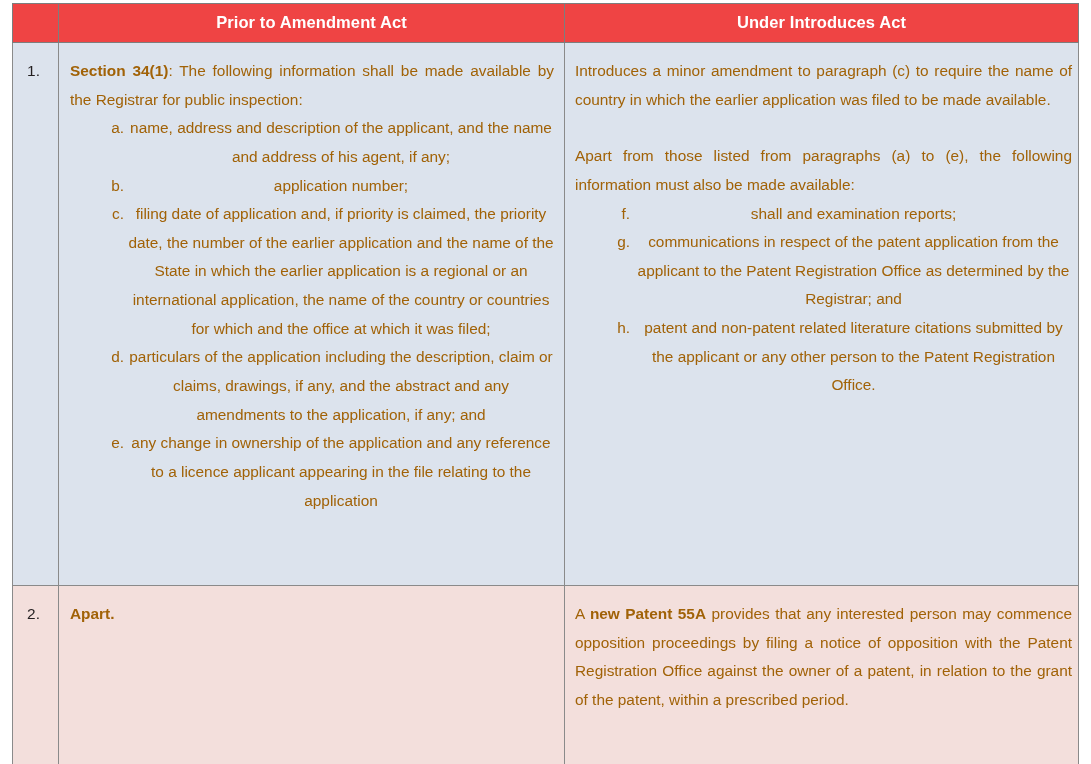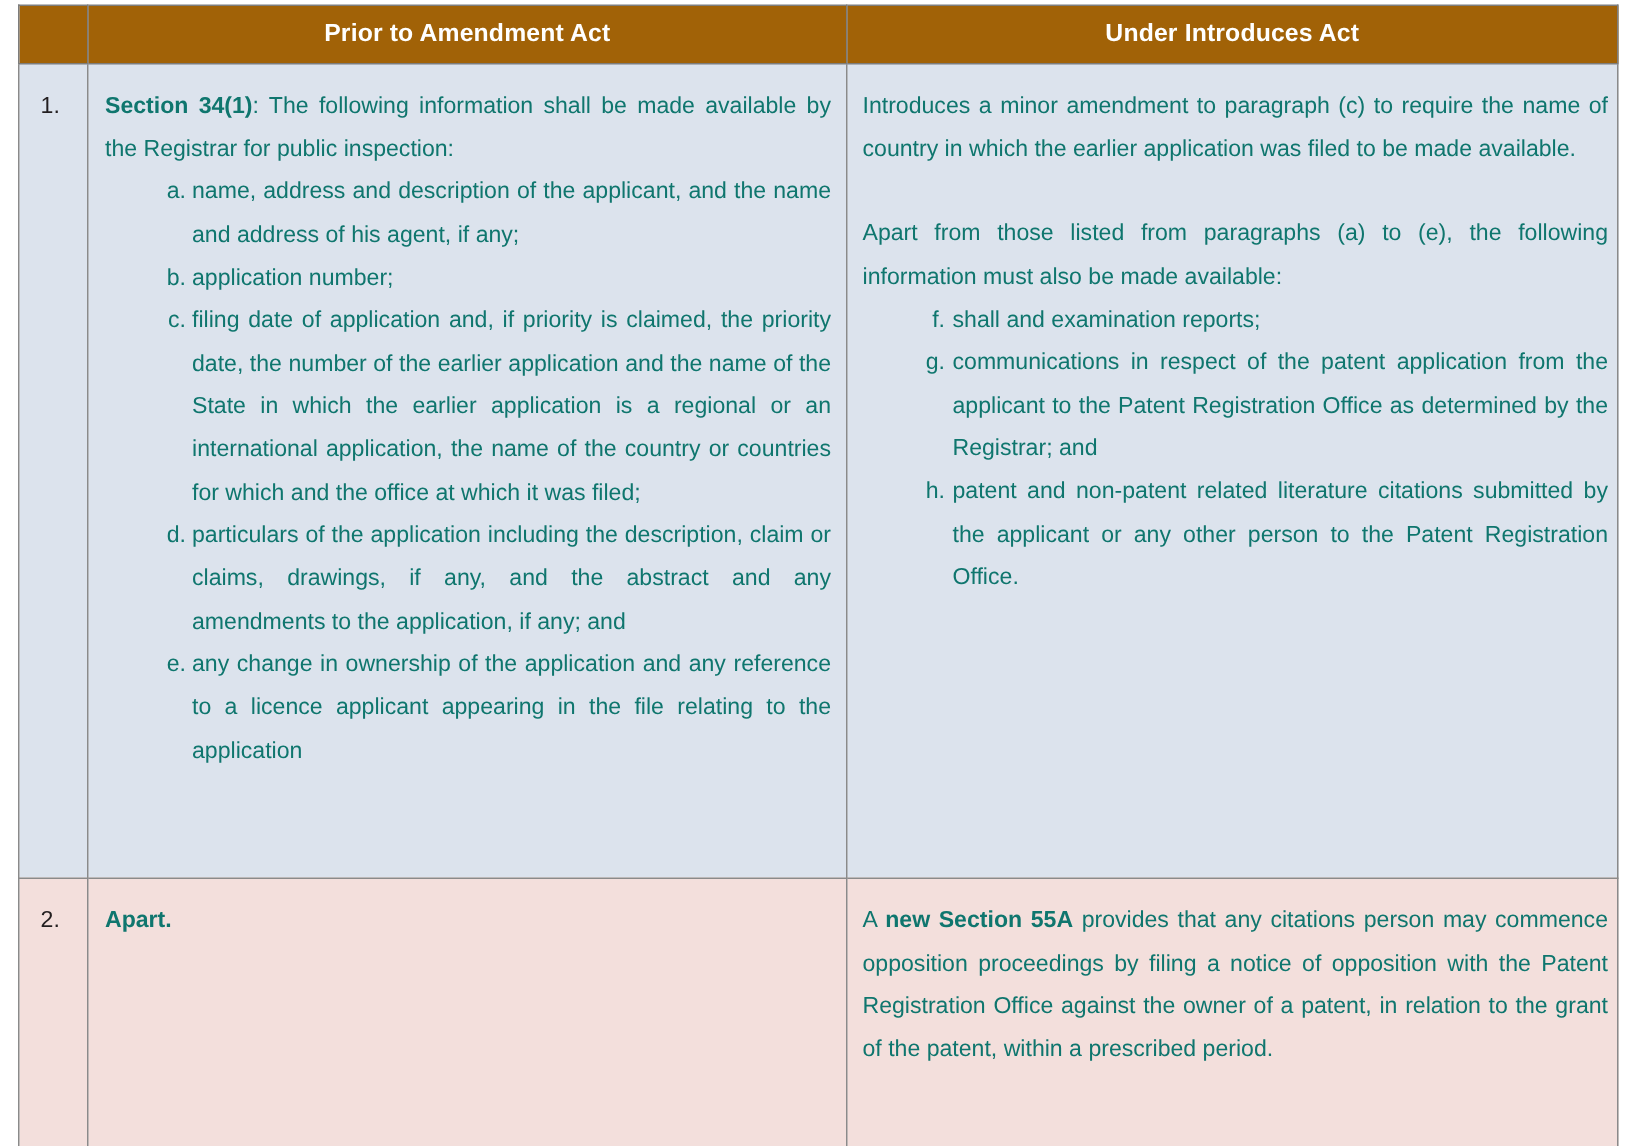--- a/index.html
+++ b/index.html
@@ -28,40 +28,40 @@
     width: 1066px;
     border-collapse: collapse;
     table-layout: fixed;
   }
 
   table.cmp col.c-num   { width: 46px; }
   table.cmp col.c-prior { width: 506px; }
   table.cmp col.c-under { width: 514px; }
 
   thead th {
-    background: #a16207;
+    background: #ef4444;
     color: #ffffff;
     font-size: 16.5px;
     font-weight: bold;
     text-align: center;
     padding: 9px 6px 10px 6px;
     border: 1px solid #7d7d7d;
     letter-spacing: 0.1px;
     line-height: 1.15;
   }
   thead th.h-num {
     padding: 0;
   }
 
   tbody td {
     border: 1px solid #8a8a8a;
     vertical-align: top;
     font-size: 15.4px;
     line-height: 1.86;
-    color: #0f766e;
+    color: #a16207;
   }
 
   tr.row-blue td { background: #dce3ed; }
   tr.row-pink td { background: #f3dfdc; }
 
   td.num {
     text-align: center;
     padding: 14px 4px 0 0;
     font-size: 15.4px;
     color: #231f20;
@@ -100,20 +100,21 @@
   }
   ol.alpha > li > span.mk {
     position: absolute;
     left: 0;
     top: 0;
     width: 18px;
     text-align: right;
   }
   ol.alpha > li > span.tx {
     display: block;
+    text-align: center;
   }
 
   
   td.body.right ol.alpha > li {
     margin-left: 37px;
     padding-left: 23px;
   }
 
   
   li.short > span.tx, p.short { text-align: left; }
@@ -194,20 +195,20 @@
       </tr>
 
       <tr class="row-pink">
         <td class="num">2.</td>
 
         <td class="body">
           <p class="para short"><b class="lbl">Apart.</b></p>
         </td>
 
         <td class="body right">
-          <p class="para"><span>A </span><b class="lbl">new Section 55A</b><span> provides that any citations person may commence opposition proceedings by filing a notice of opposition with the Patent Registration Office against the owner of a patent, in relation to the grant of the patent, within a prescribed period.</span></p>
+          <p class="para"><span>A </span><b class="lbl">new Patent 55A</b><span> provides that any interested person may commence opposition proceedings by filing a notice of opposition with the Patent Registration Office against the owner of a patent, in relation to the grant of the patent, within a prescribed period.</span></p>
         </td>
       </tr>
 
     </tbody>
   </table>
 
 </div>
 
 </body></html>

